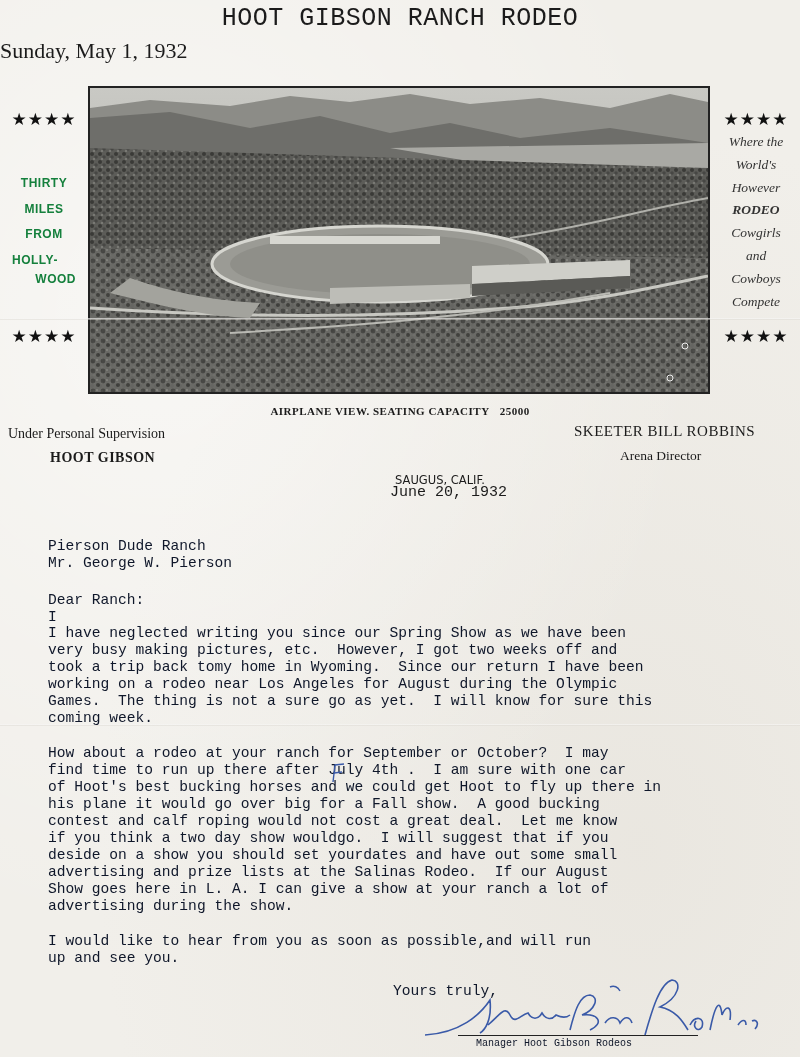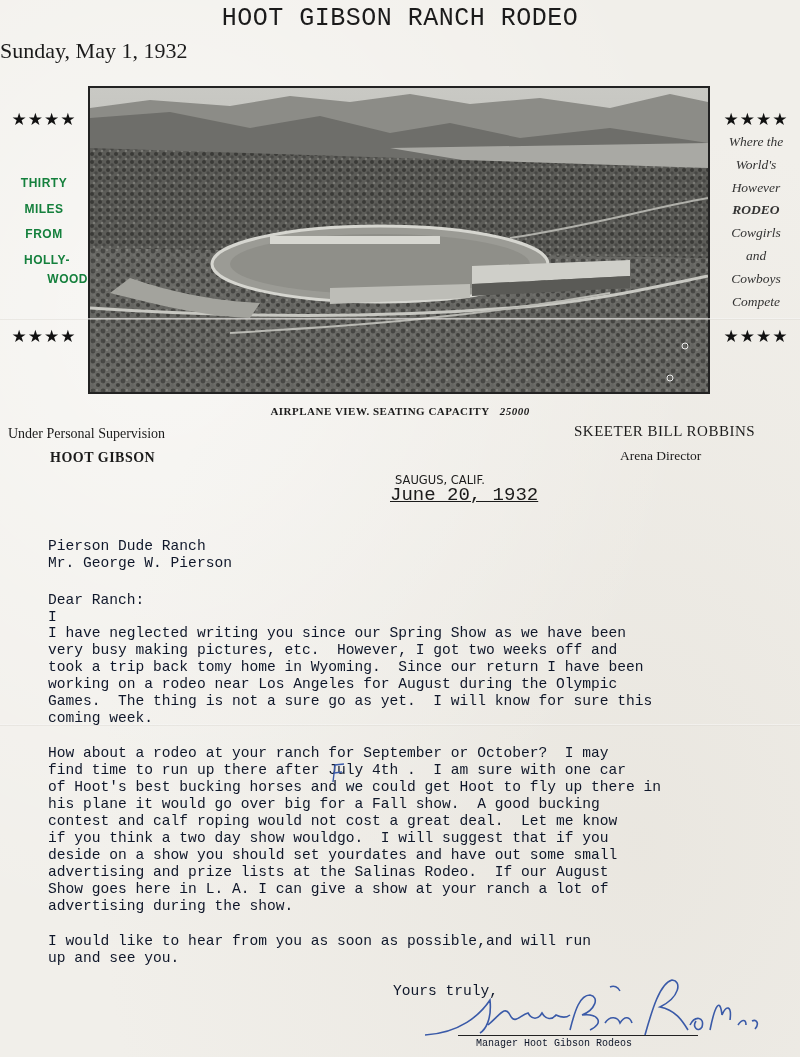--- a/index.html
+++ b/index.html
@@ -27,29 +27,29 @@
   .right-text { font-size: 13.5px; color: #333; line-height: 22.8px; }
 
   .photo {
     left: 88px; top: 86px; width: 622px; height: 308px;
     border: 2px solid #222; box-sizing: border-box; overflow: hidden;
     background: #8a8a85;
   }
   .photo svg { display: block; }
 
   .caption { top: 405px; left: 0; width: 800px; text-align: center; font-size: 11px; font-weight: bold; letter-spacing: 0.5px; }
-  .caption .cap-num { margin-left: 10px; font-style: italic; }
+  .caption .cap-num { margin-left: 10px; }
 
   .sup-label { top: 426px; left: 8px; font-size: 14px; }
   .sup-name { top: 450px; left: 50px; font-size: 14px; letter-spacing: 0.5px; font-weight: bold; }
   .dir-name { top: 423px; left: 574px; font-size: 15px; letter-spacing: 0.5px; }
   .dir-title { top: 448px; left: 620px; font-size: 13.5px; }
 
   .location { top: 473px; left: 395px; font-size: 11.5px; letter-spacing: 0; font-family: "DejaVu Sans", sans-serif; }
-  .date { top: 484px; left: 390px; font-size: 19px; text-decoration: underline; }
+  .date { top: 484px; left: 390px; font-size: 15px; }
 
   .typed { font-size: 14.6px; line-height: 17px; color: #0f172a; white-space: pre; }
   .addr { top: 538px; left: 48px; }
   .greet { top: 592px; left: 48px; }
   .p1 { top: 625px; left: 48px; }
   .p2 { top: 745px; left: 48px; }
   .p3 { top: 933px; left: 48px; }
   .closing { top: 983px; left: 393px; }
   .sig-title { top: 1035px; left: 476px; font-size: 10px; }
   .sig-line { top: 1035px; left: 458px; width: 240px; height: 1px; background: #222; }
@@ -61,22 +61,22 @@
 <body>
 
 <div class="abs title serif">HOOT GIBSON RANCH RODEO</div>
 <div class="abs subtitle serif">Sunday, May 1, 1932</div>
 
 <div class="abs left-col stars" style="top:109px;">★★★★</div>
 <div class="abs left-col sans left-text" style="top:171px;">
   <div>THIRTY</div>
   <div>MILES</div>
   <div>FROM</div>
-  <div style="text-align:left;padding-left:24px;">HOLLY-</div>
-  <div style="text-align:right;margin-top:-6px;">WOOD</div>
+  <div style="text-align:left;padding-left:12px;">HOLLY-</div>
+  <div style="text-align:right;padding-right:12px;margin-top:-6px;">WOOD</div>
 </div>
 <div class="abs left-col stars" style="top:326px;">★★★★</div>
 
 <div class="abs right-col stars" style="top:109px;">★★★★</div>
 <div class="abs right-col serif right-text" style="top:131px;font-style:italic;">
   <div>Where the</div>
   <div>World's</div>
   <div>However</div>
   <div style="font-weight:bold;">RODEO</div>
   <div>Cowgirls</div>

